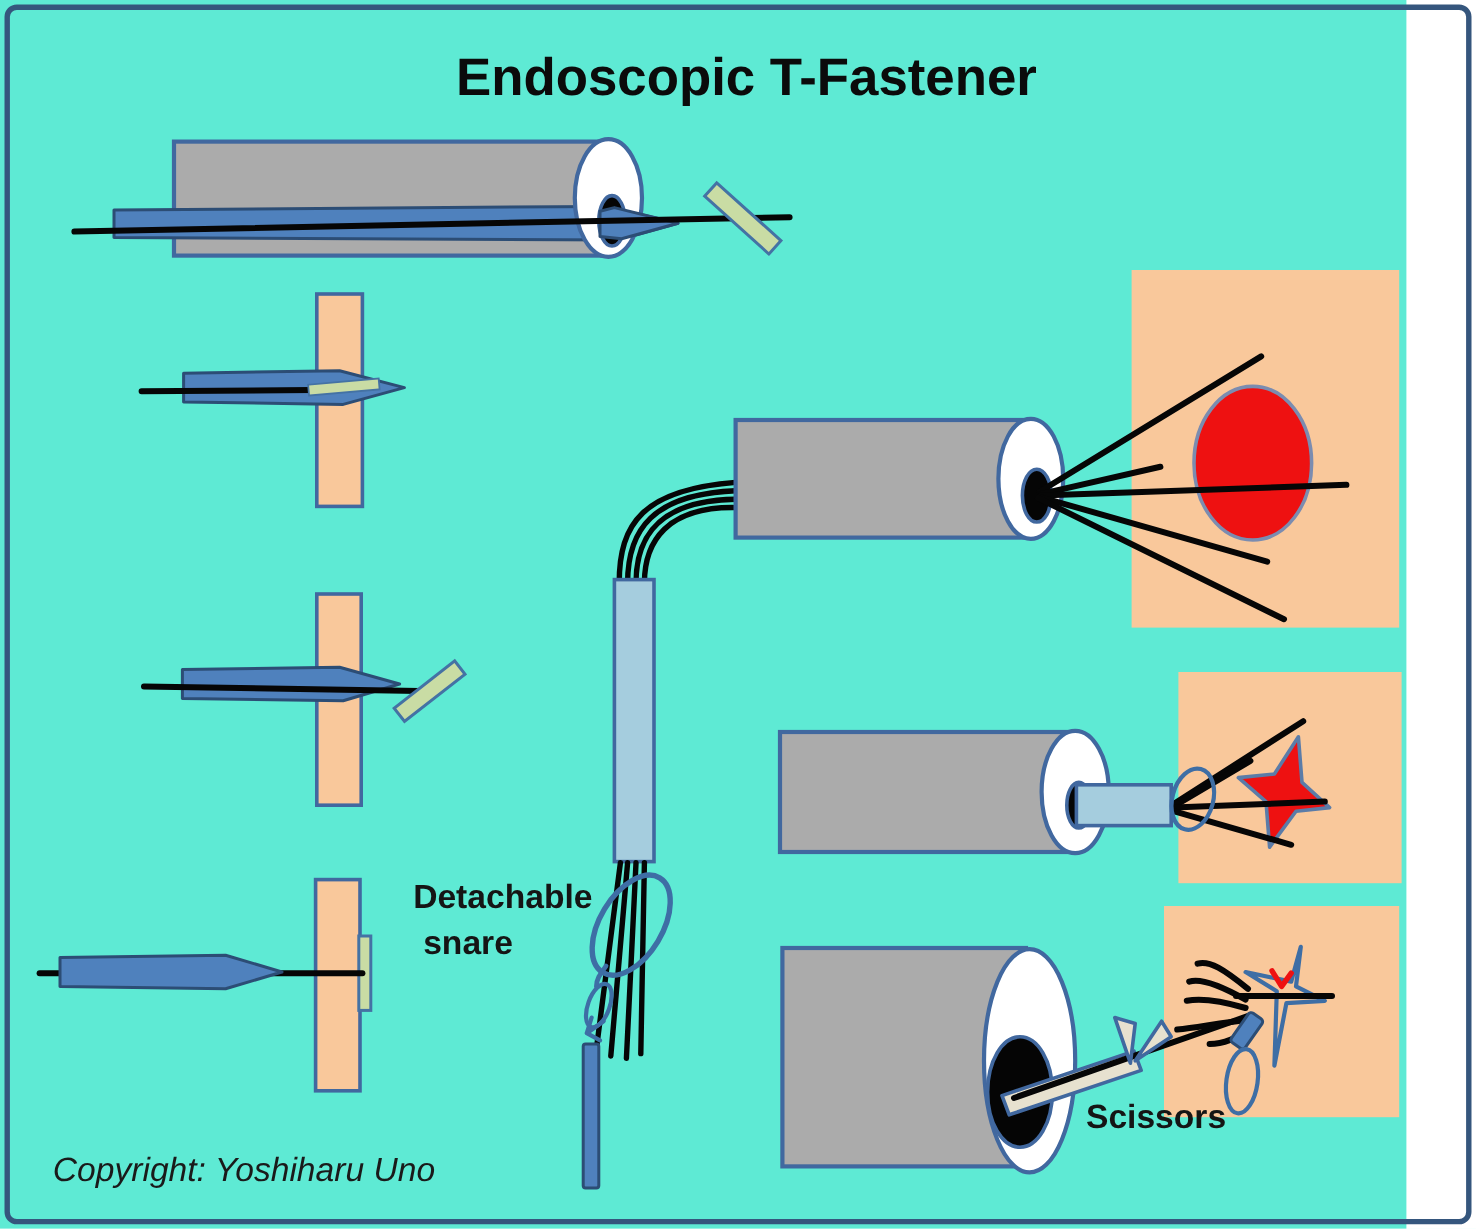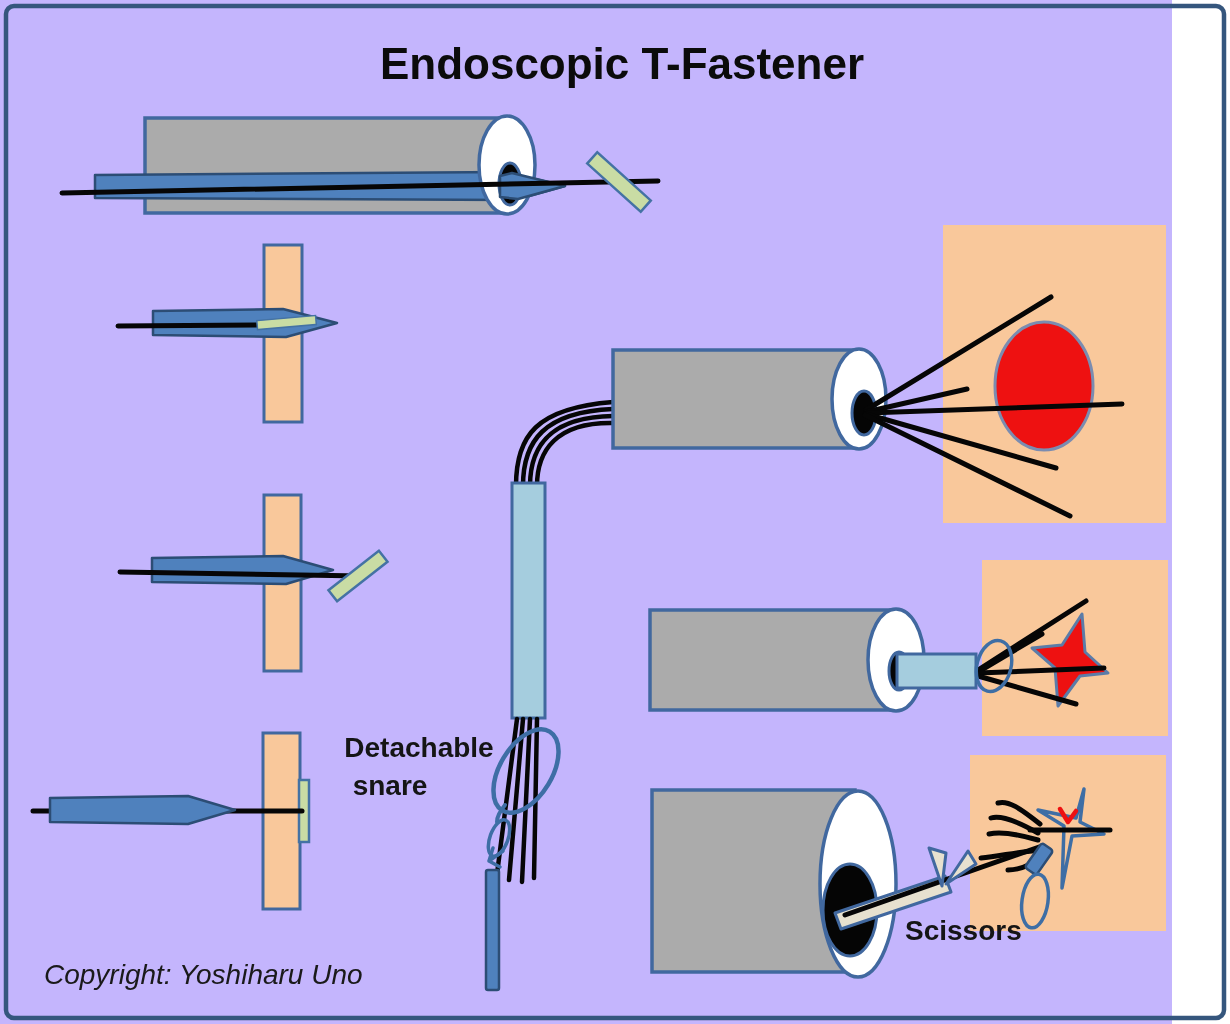--- a/index.html
+++ b/index.html
@@ -1,16 +1,16 @@
 <!DOCTYPE html>
 <html style="--border: #35567D; --scope_fill: #ABABAB; --scope_stroke: #41689F; --needle_fill: #4F81BD; --needle_stroke: #2C4D75; --tbar_fill: #C9DCA4; --tbar_stroke: #4472A4; --tissue_fill: #F9C89B; --tube_fill: #A5CDDE; --snare_stroke: #3E6EA5; --thread: #060606; --lesion_red: #EE1111; --scissors_fill: #E7E1CF;"><head>
 <meta charset="utf-8">
 <style>
   html,body{margin:0;padding:0;background:#fff;}
-  .page{position:relative;width:1172px;height:1024px;background:#c4b5fd;}
+  .page{position:relative;width:1172px;height:1024px;background:#5eead4;}
   svg{display:block;}
   .frame{fill:none;stroke:var(--border);stroke-width:4.5;}
   .scope-body{fill:var(--scope_fill);stroke:var(--scope_stroke);stroke-width:3.5;}
   .scope-face{fill:#ffffff;stroke:var(--scope_stroke);stroke-width:3.5;}
   .scope-channel{fill:#050505;stroke:var(--scope_stroke);stroke-width:3;}
   .needle{fill:var(--needle_fill);stroke:var(--needle_stroke);stroke-width:2.5;stroke-linejoin:round;}
   .tissue{fill:var(--tissue_fill);stroke:var(--scope_stroke);stroke-width:3;}
   .tissue-plain{fill:var(--tissue_fill);}
   .tbar{fill:var(--tbar_fill);stroke:var(--tbar_stroke);stroke-width:2.5;}
   .thread{stroke:var(--thread);stroke-width:5;fill:none;stroke-linecap:round;}

